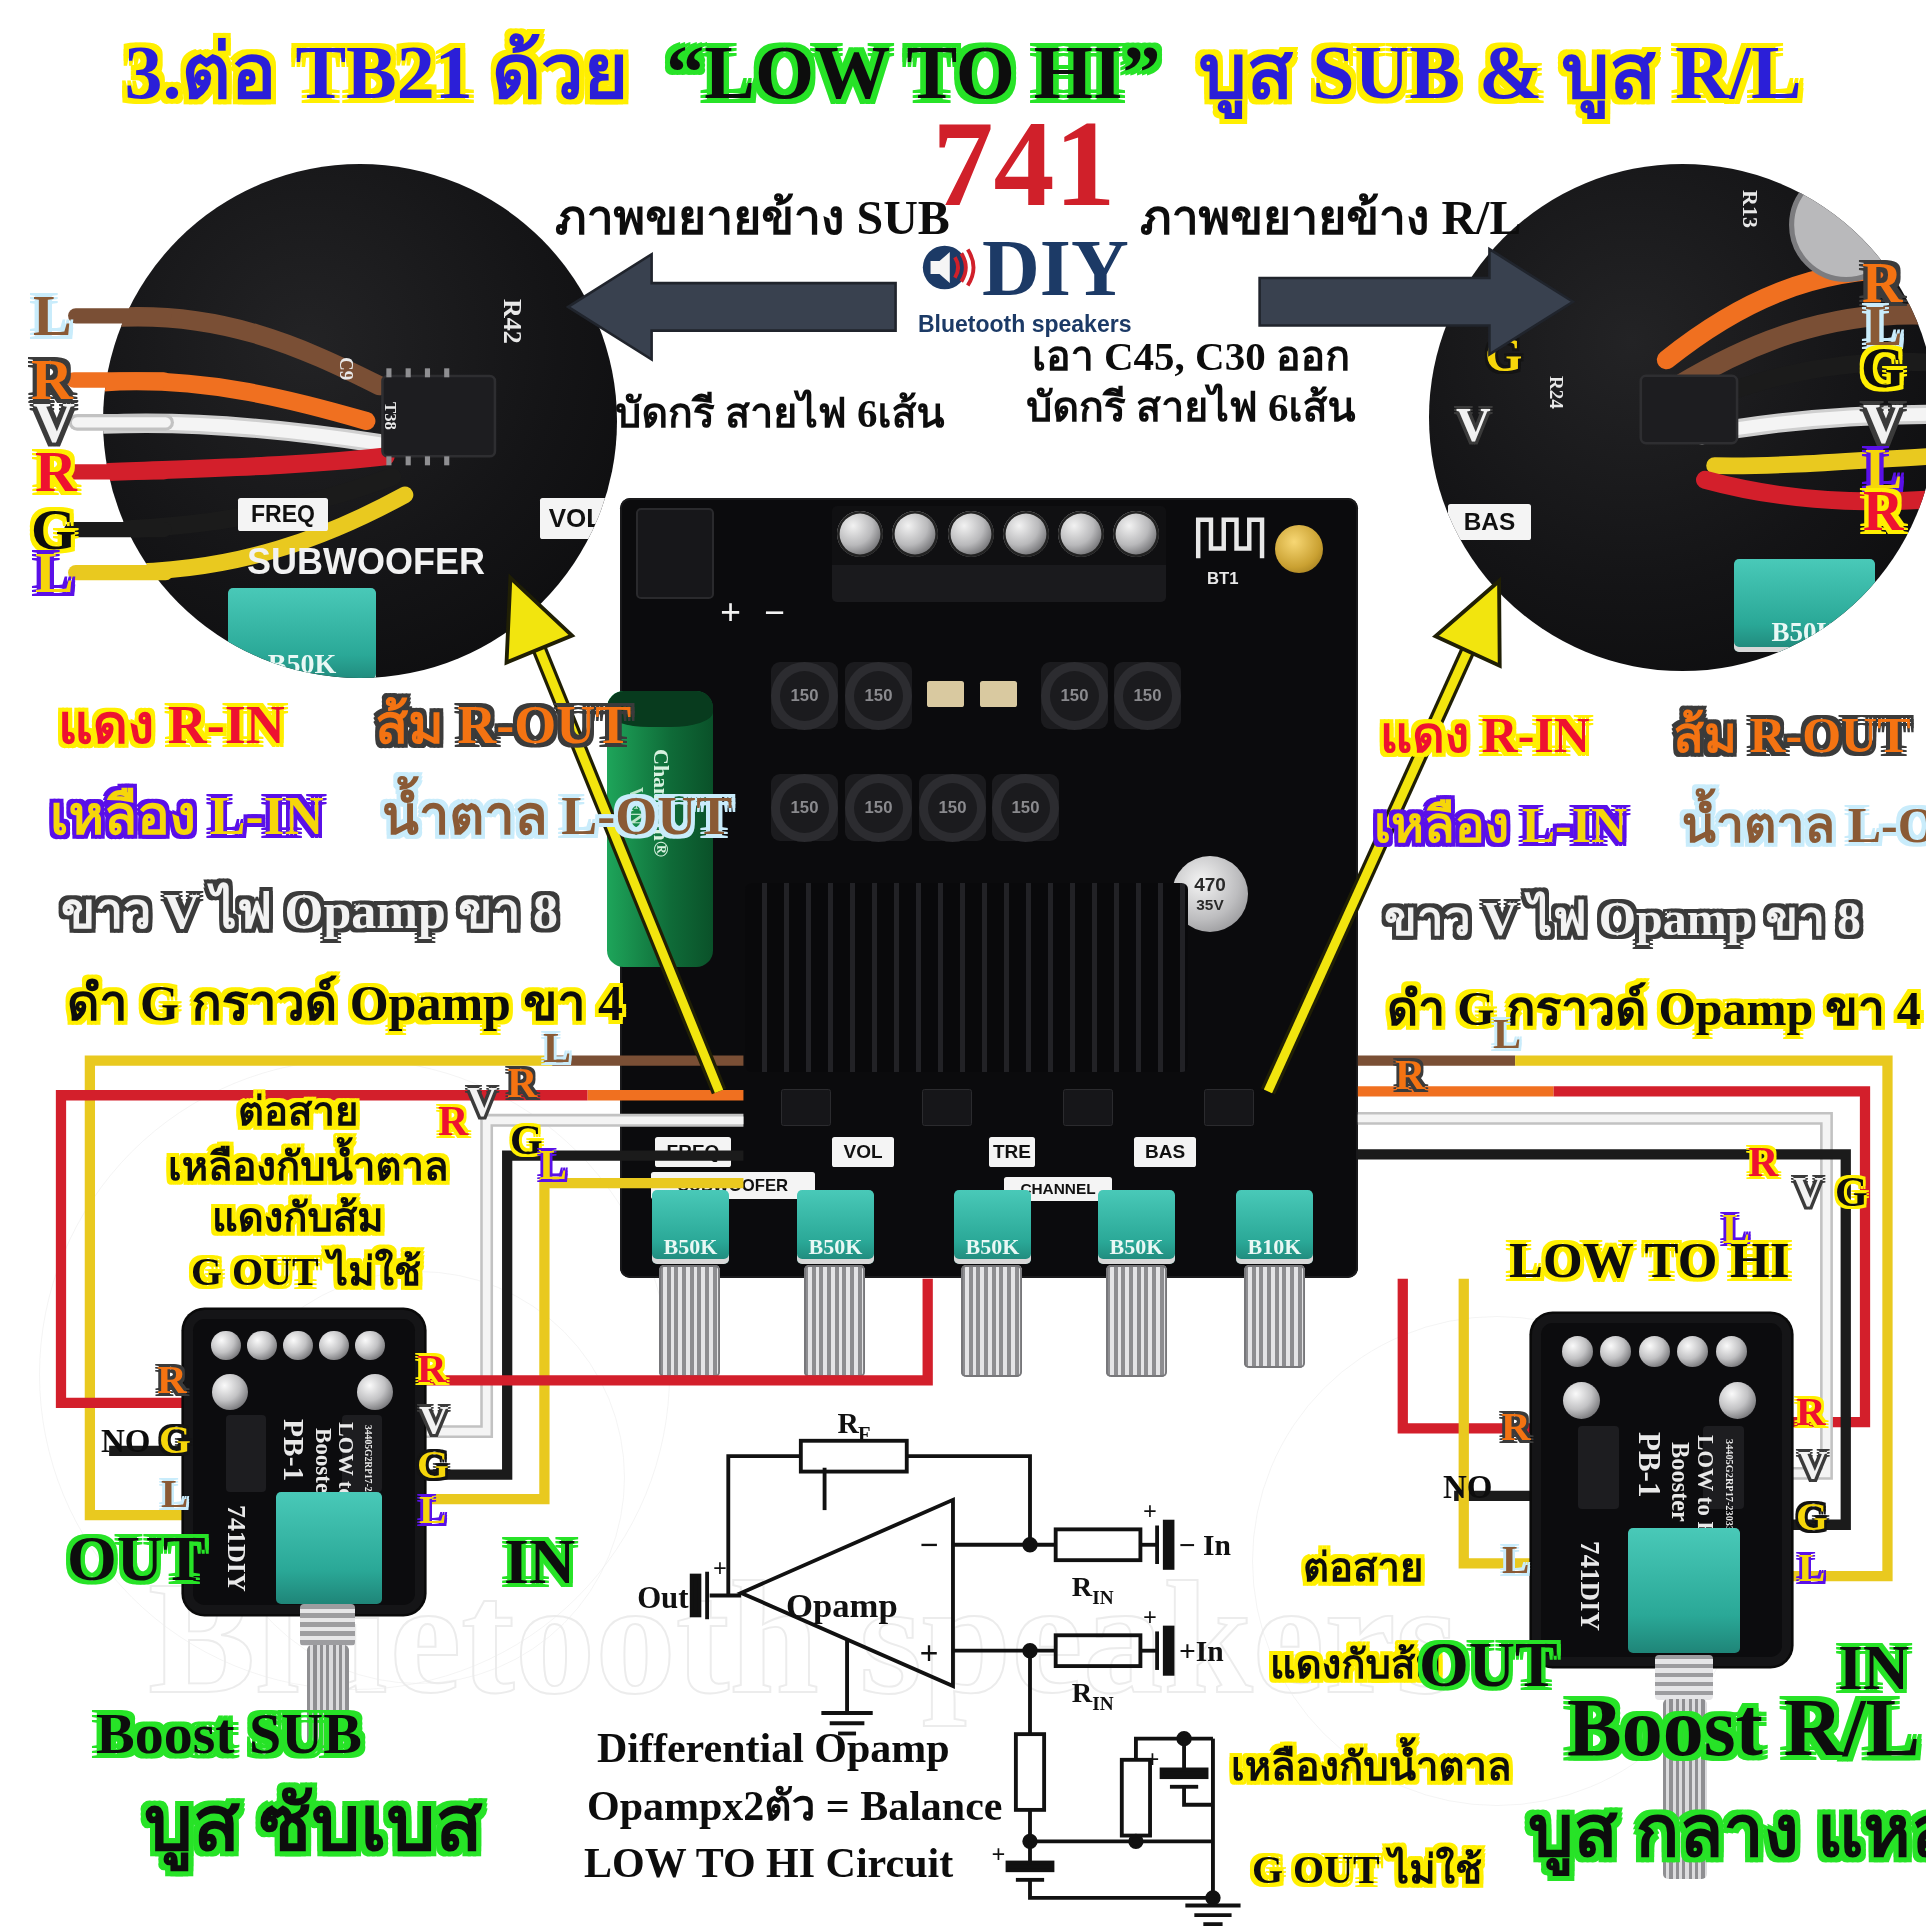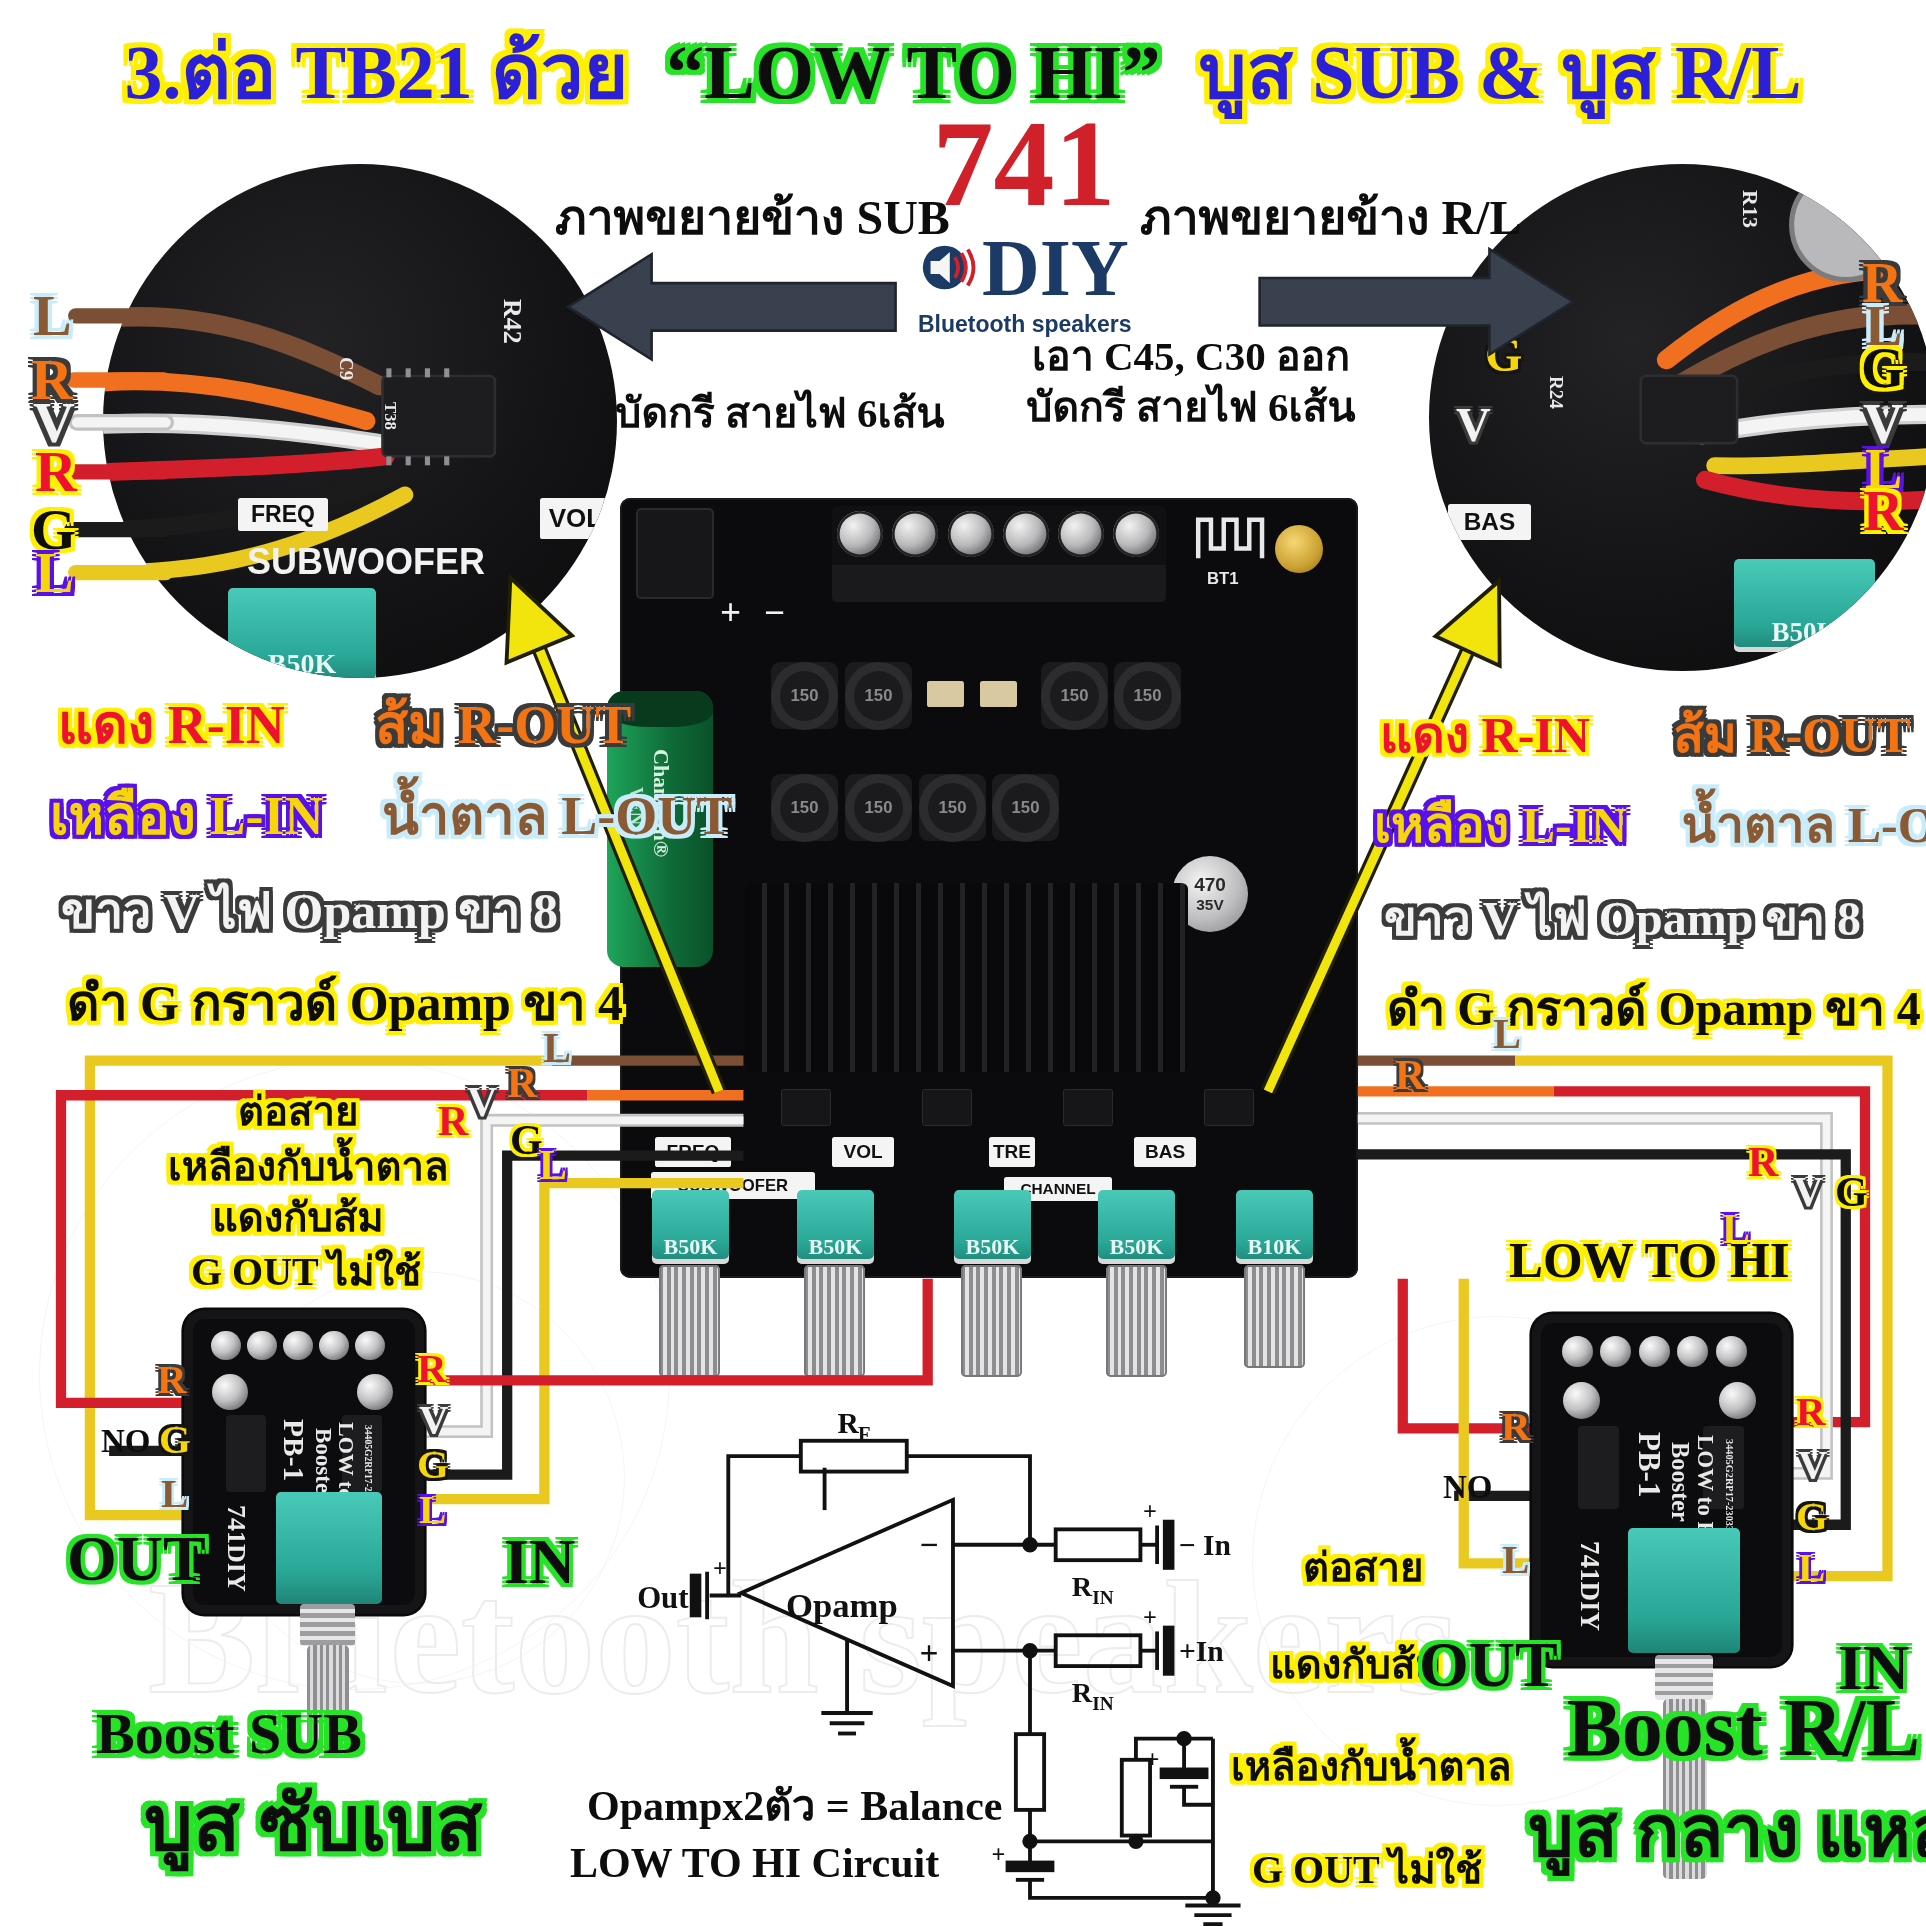--- a/index.html
+++ b/index.html
@@ -493,17 +493,18 @@
       <text x="685" y="495" font-size="44">R</text>
       <text x="717" y="507" font-size="30">IN</text>
       <text x="796" y="212" font-size="38">+</text>
       <text x="796" y="377" font-size="38">+</text>
       <text x="852" y="266" font-size="46">− In</text>
       <text x="852" y="431" font-size="46">+In</text>
       <text x="560" y="745" font-size="38">+</text>
       <text x="800" y="598" font-size="38">+</text>
     </g>
   </svg>
+  <div class="t c-black" style="left:597px;top:1726px;font-size:42px;z-index:6;">Differential Opamp</div>
   <div class="t c-black" style="left:587px;top:1784px;font-size:42px;z-index:6;">Opampx2ตัว = Balance</div>
-  <div class="t c-black" style="left:570px;top:1841px;font-size:42px;z-index:6;">LOW TO HI Circuit</div>
+  <div class="t c-black" style="left:584px;top:1841px;font-size:42px;z-index:6;">LOW TO HI Circuit</div>
 
 </div>
 
 
 </body></html>

